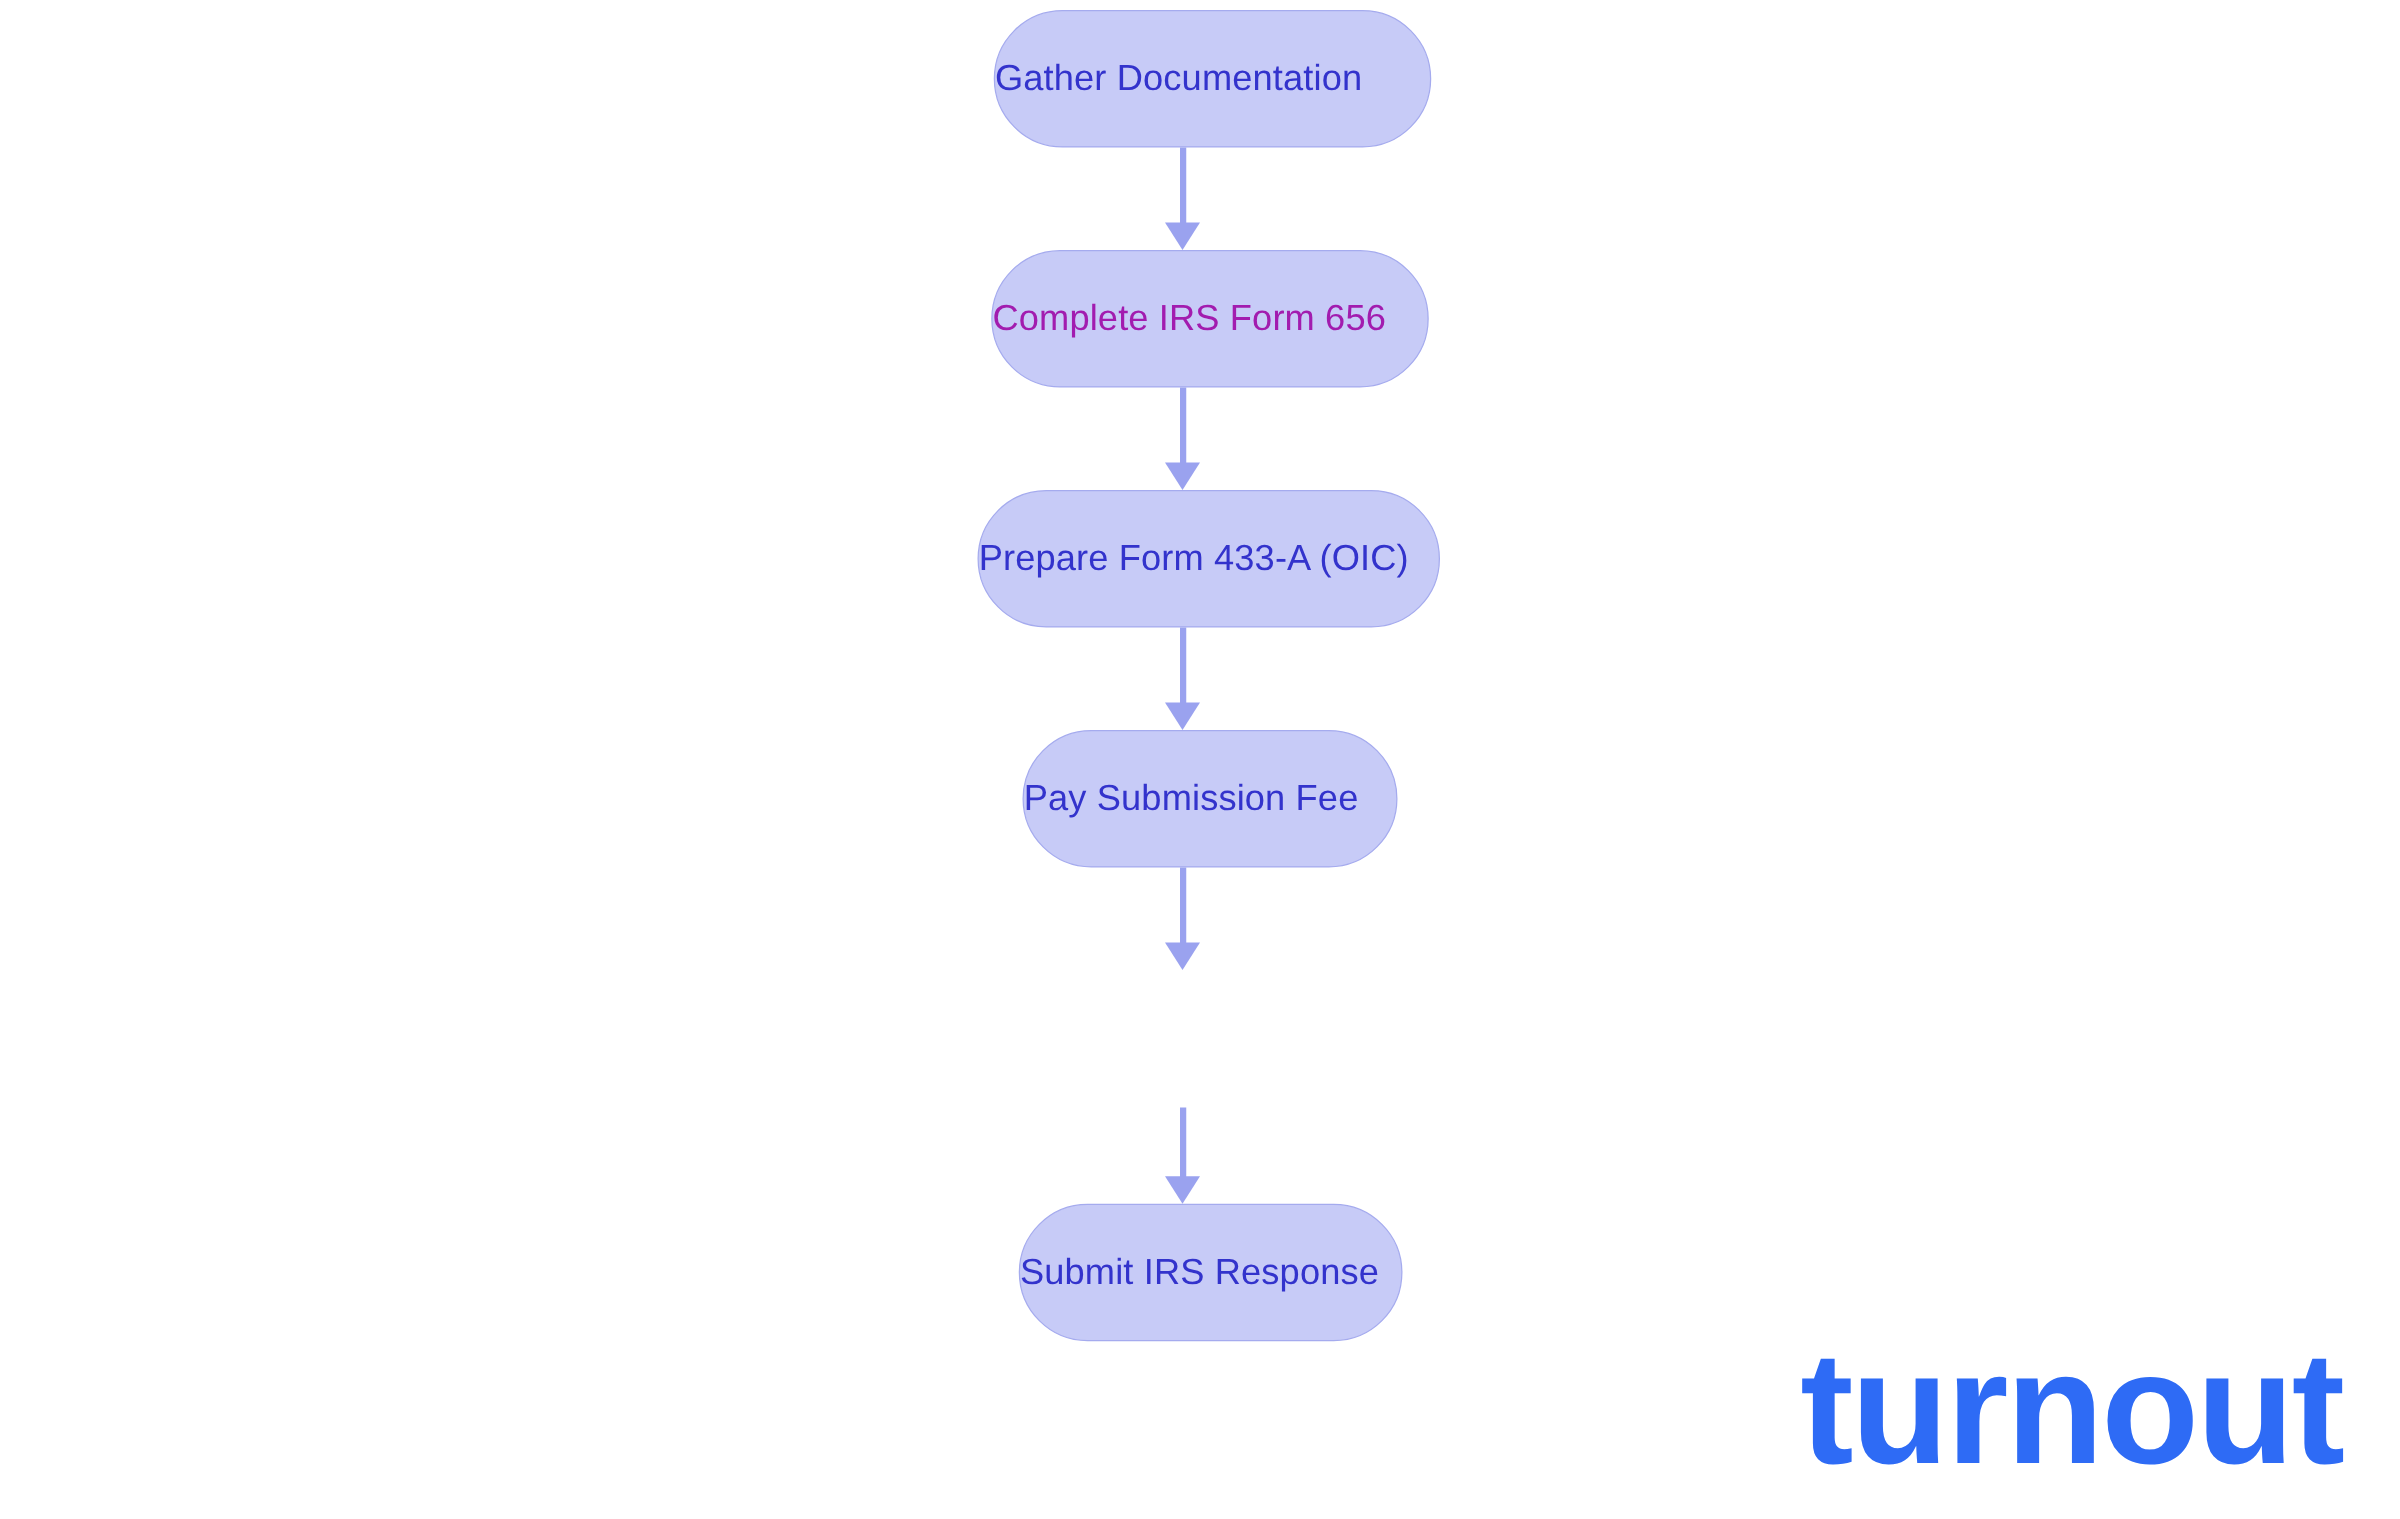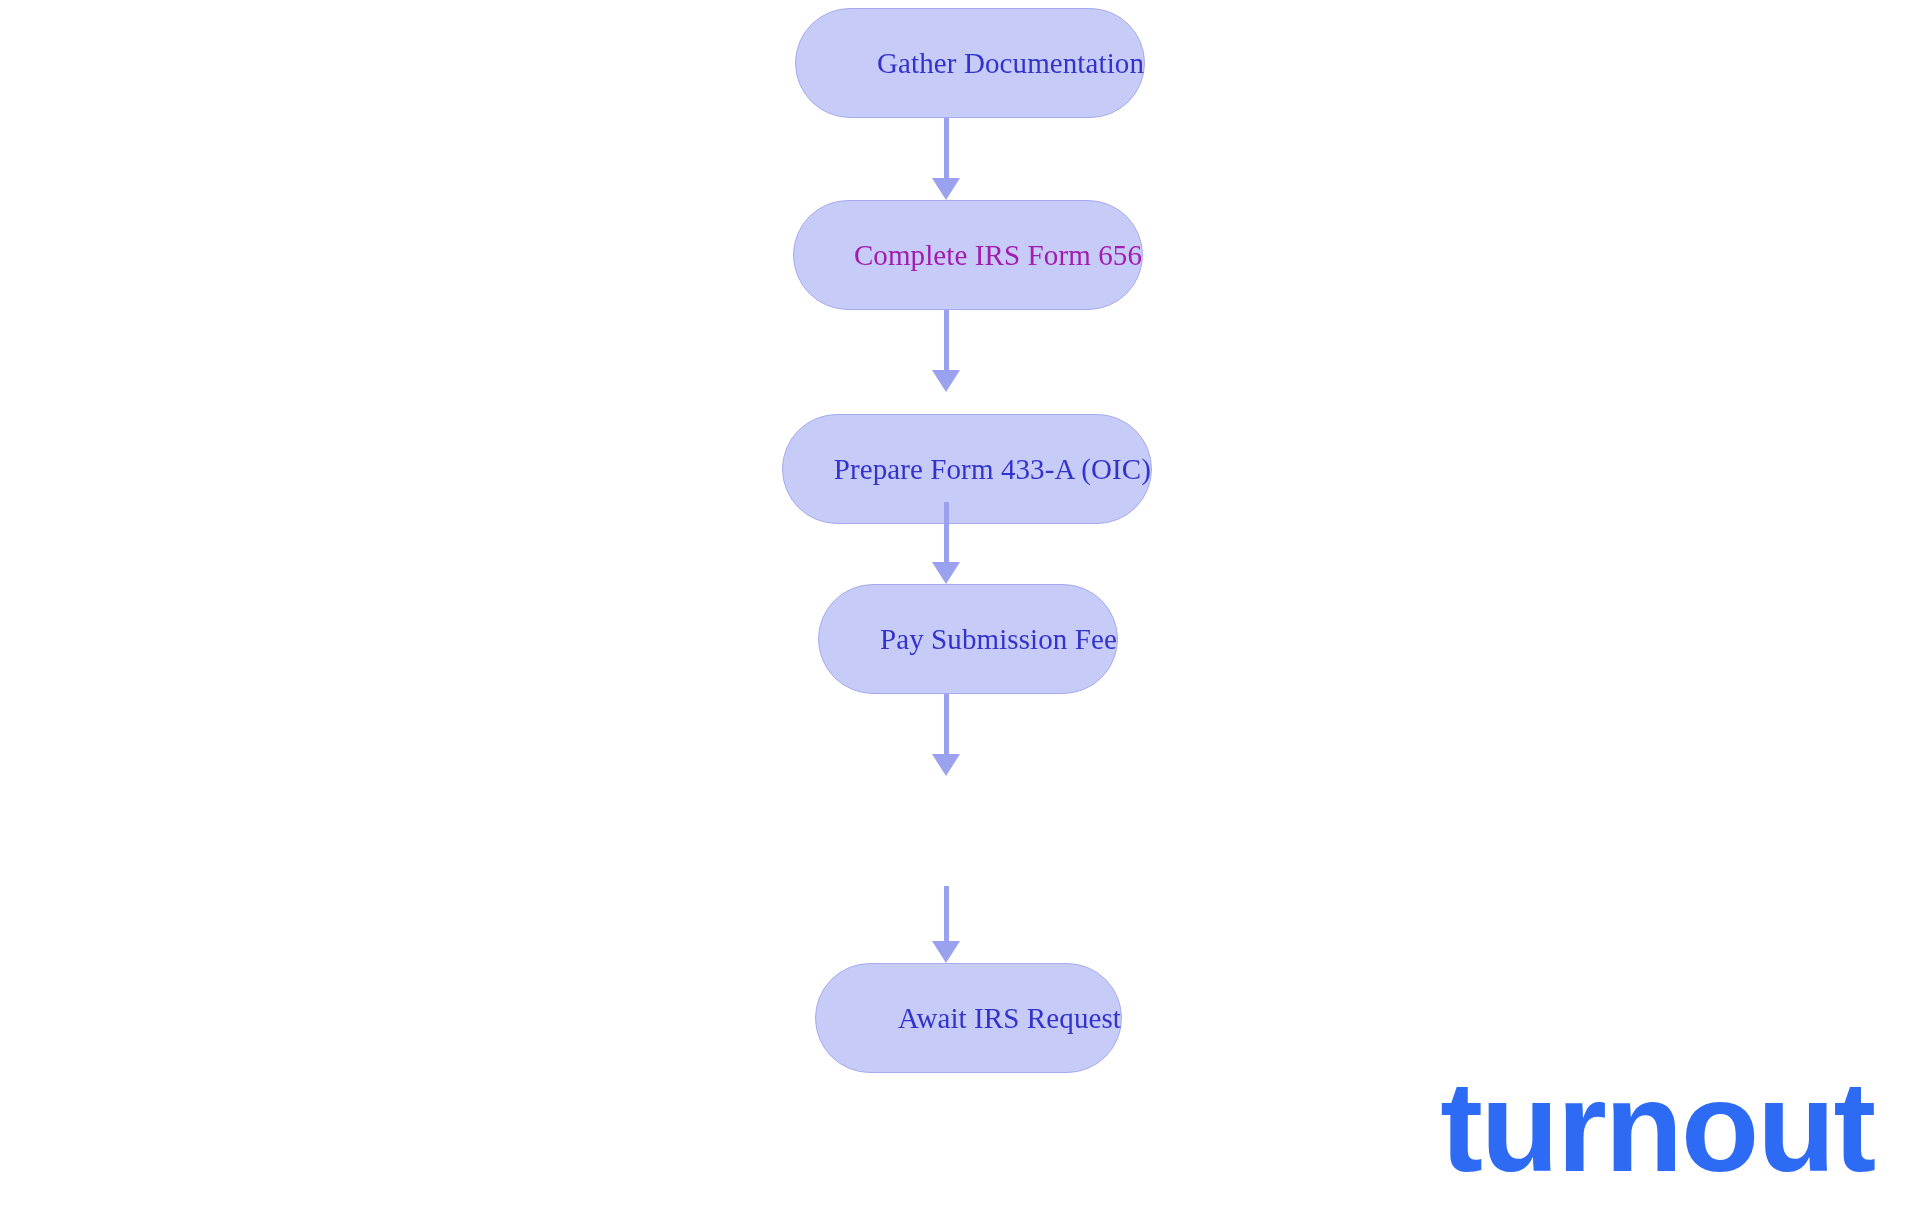--- a/index.html
+++ b/index.html
@@ -24,23 +24,23 @@
   }
 
   .flow-node {
     position: absolute;
     box-sizing: border-box;
     background: #c7cbf7;
     border: 1.6px solid #a5abee;
     border-radius: 999px;
     display: flex;
     align-items: center;
-    justify-content: flex-end;
+    justify-content: flex-start;
     color: #3333cc;
-    font-family: Liberation Serif, serif;
+    font-family: Liberation Sans, sans-serif;
     font-size: 29px;
     font-weight: 400;
     letter-spacing: 0.1px;
     white-space: nowrap;
     line-height: 1;
   }
 
   .flow-connector {
     position: absolute;
     width: 46px;
@@ -91,21 +91,21 @@
 
   <div class="flow-node" id="node-2" style="left: 793px; top: 200px; width: 350px; height: 110px; background: rgb(199, 203, 247); border-color: rgb(165, 171, 238); color: #a21caf;">
     <span>Complete IRS Form 656</span>
   </div>
 
   <div class="flow-connector" id="edge-2" style="left: 923px; top: 310px; height: 82px;">
     <div class="connector-shaft" style="background: rgb(154, 162, 239);"></div>
     <div class="connector-head" style="border-top-color: rgb(154, 162, 239);"></div>
   </div>
 
-  <div class="flow-node" id="node-3" style="left: 782px; top: 392px; width: 370px; height: 110px; background: rgb(199, 203, 247); border-color: rgb(165, 171, 238); color: rgb(51, 51, 204); margin-top: 22px;">
+  <div class="flow-node" id="node-3" style="left: 782px; top: 392px; width: 370px; height: 110px; background: rgb(199, 203, 247); border-color: rgb(165, 171, 238); color: rgb(51, 51, 204);">
     <span>Prepare Form 433-A (OIC)</span>
   </div>
 
   <div class="flow-connector" id="edge-3" style="left: 923px; top: 502px; height: 82px;">
     <div class="connector-shaft" style="background: rgb(154, 162, 239);"></div>
     <div class="connector-head" style="border-top-color: rgb(154, 162, 239);"></div>
   </div>
 
   <div class="flow-node" id="node-4" style="left: 818px; top: 584px; width: 300px; height: 110px; background: rgb(199, 203, 247); border-color: rgb(165, 171, 238); color: rgb(51, 51, 204);">
     <span>Pay Submission Fee</span>
@@ -116,18 +116,18 @@
     <div class="connector-head" style="border-top-color: rgb(154, 162, 239);"></div>
   </div>
 
 
   <div class="flow-connector" id="edge-5" style="left: 923px; top: 886px; height: 77px;">
     <div class="connector-shaft" style="background: rgb(154, 162, 239);"></div>
     <div class="connector-head" style="border-top-color: rgb(154, 162, 239);"></div>
   </div>
 
   <div class="flow-node" id="node-6" style="left: 815px; top: 963px; width: 307px; height: 110px; background: rgb(199, 203, 247); border-color: rgb(165, 171, 238); color: rgb(51, 51, 204);">
-    <span>Await IRS Request</span>
+    <span>Submit IRS Response</span>
   </div>
 
 </div>
 
 <div id="brand-logo" style="color: rgb(46, 107, 245);">turnout</div>
 
 </body></html>

